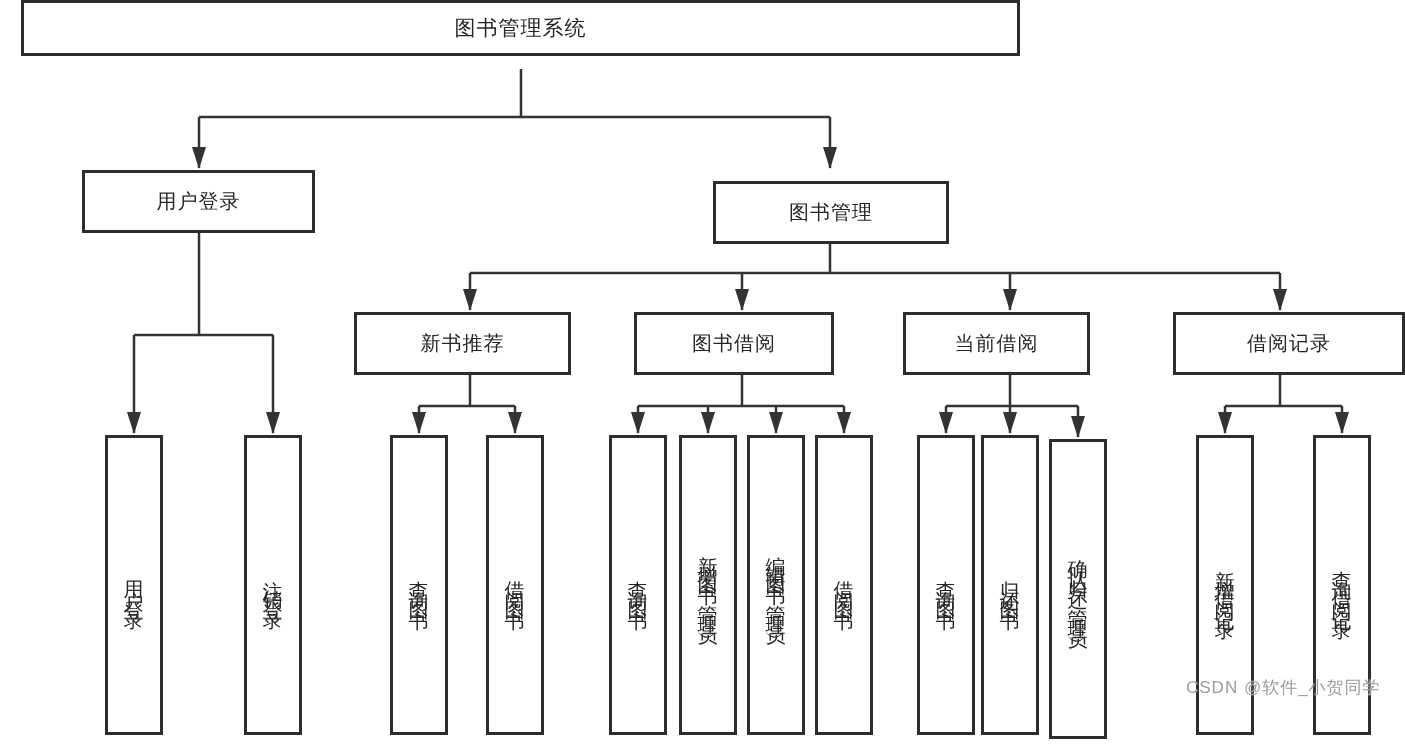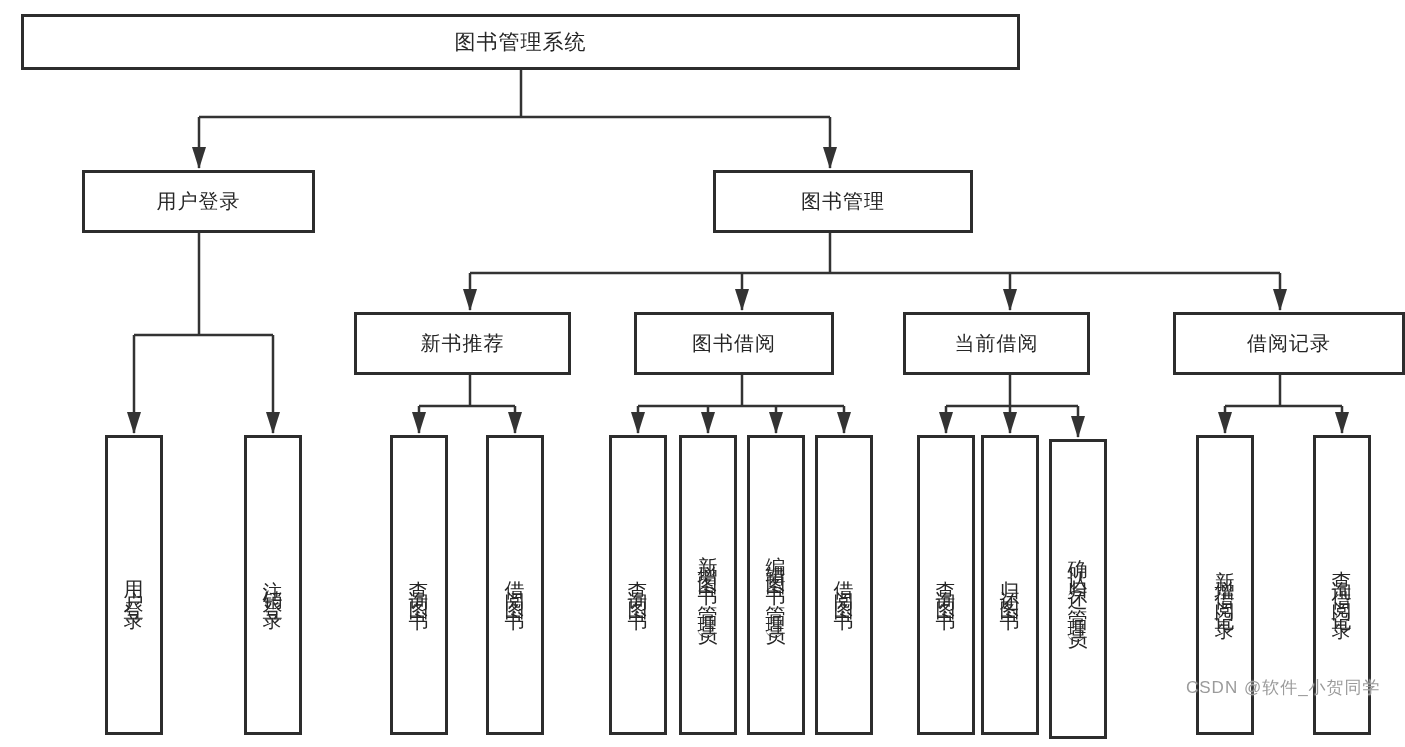--- a/index.html
+++ b/index.html
@@ -91,24 +91,24 @@
       <line x1="1010" y1="406" x2="1010" y2="433" marker-end="url(#ah)"></line>
       <line x1="1078" y1="406" x2="1078" y2="437" marker-end="url(#ah)"></line>
 
       <line x1="1280" y1="375" x2="1280" y2="406"></line>
       <line x1="1225" y1="406" x2="1342" y2="406"></line>
       <line x1="1225" y1="406" x2="1225" y2="433" marker-end="url(#ah)"></line>
       <line x1="1342" y1="406" x2="1342" y2="433" marker-end="url(#ah)"></line>
     </g>
   </svg>
 
-  <div class="node hnode root-node" style="left:21px;top:14px;width:999px;height:56px;">图书管理系统</div>
+  <div class="node hnode root-node" style="left:21px;top:0;width:999px;height:56px;">图书管理系统</div>
 
   <div class="node hnode" style="left:82px;top:170px;width:233px;height:63px;">用户登录</div>
-  <div class="node hnode" style="left:713px;top:170px;width:260px;height:63px;">图书管理</div>
+  <div class="node hnode" style="left:713px;top:181px;width:236px;height:63px;">图书管理</div>
 
   <div class="node hnode" style="left:354px;top:312px;width:217px;height:63px;">新书推荐</div>
   <div class="node hnode" style="left:634px;top:312px;width:200px;height:63px;">图书借阅</div>
   <div class="node hnode" style="left:903px;top:312px;width:187px;height:63px;">当前借阅</div>
   <div class="node hnode" style="left:1173px;top:312px;width:232px;height:63px;">借阅记录</div>
 
   <div class="node vnode" style="left:105px;top:435px;width:58px;height:300px;">
     <span class="vlabel">用户登录</span>
   </div>
   <div class="node vnode" style="left:244px;top:435px;width:58px;height:300px;">

